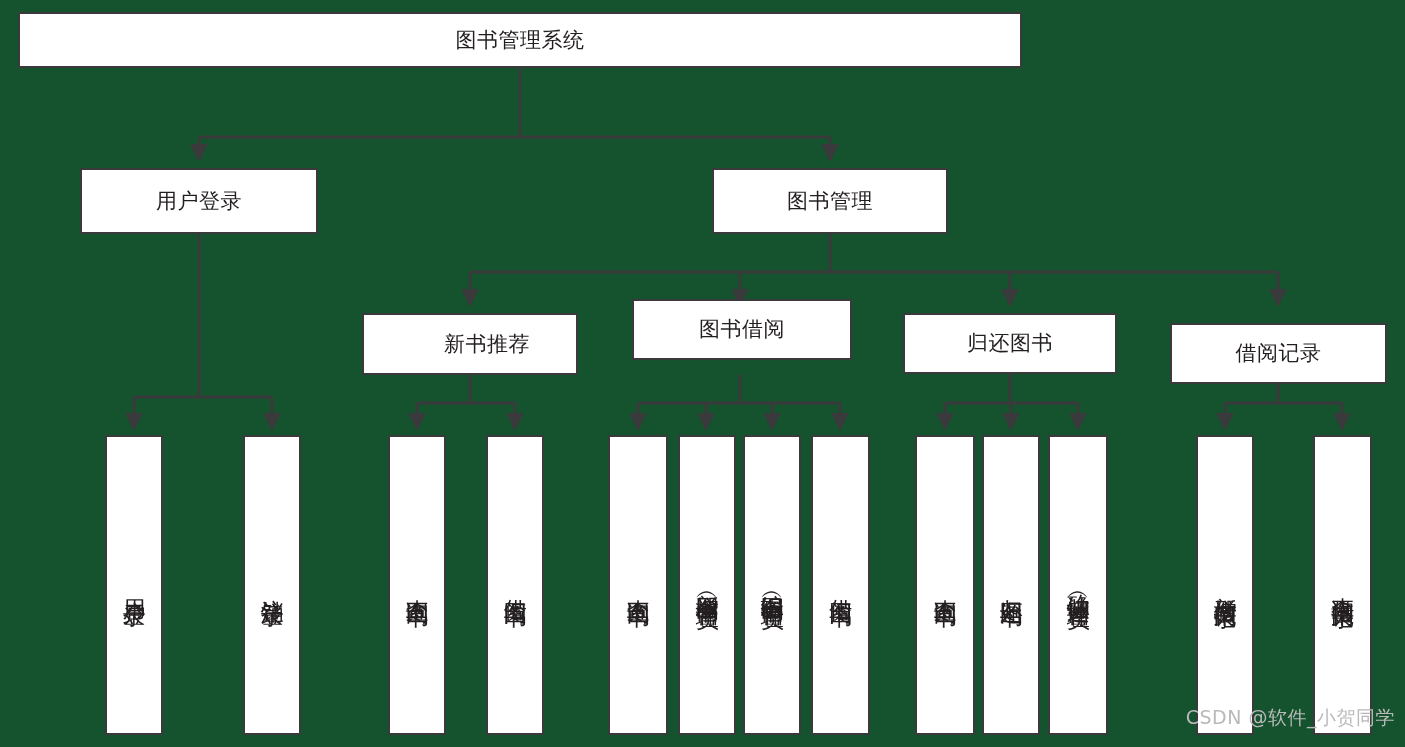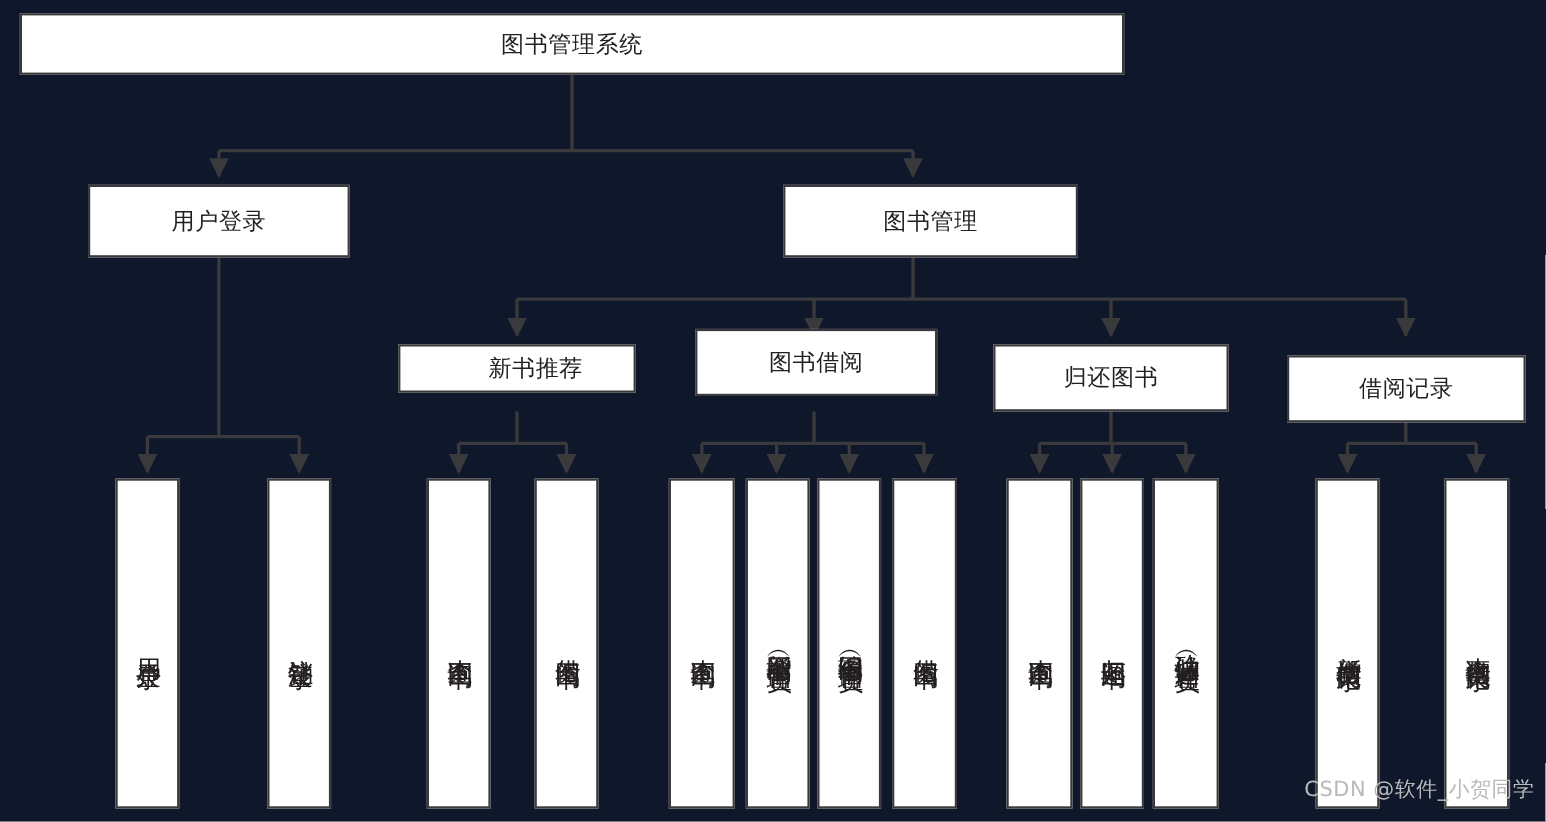--- a/index.html
+++ b/index.html
@@ -4,21 +4,21 @@
 <style>
   html,body{margin:0;padding:0;background:#ffffff;}
   body{
     font-family:"DejaVu Sans","Liberation Sans",sans-serif;
     color:#231f20;
   }
   #canvas{
     position:relative;
     width:1405px;
     height:747px;
-    background:#0f172a;
+    background:#14532d;
     overflow:hidden;
   }
   #edges{
     position:absolute;
     left:0;top:0;
     width:1405px;height:747px;
     pointer-events:none;
   }
   .node{
     position:absolute;
@@ -116,25 +116,25 @@
     </g>
   </svg>
 
   <div class="node" style="left:18px;top:12px;width:1004px;height:56px;">
     <span class="label">图书管理系统</span>
   </div>
 
   <div class="node" style="left:80px;top:168px;width:238px;height:66px;">
     <span class="label">用户登录</span>
   </div>
-  <div class="node" style="left:712px;top:168px;width:268px;height:66px;">
+  <div class="node" style="left:712px;top:168px;width:236px;height:66px;">
     <span class="label">图书管理</span>
   </div>
 
-  <div class="node" style="left:362px;top:313px;width:216px;height:44px;padding-left:34px;">
+  <div class="node" style="left:362px;top:313px;width:216px;height:62px;padding-left:34px;">
     <span class="label">新书推荐</span>
   </div>
   <div class="node" style="left:632px;top:299px;width:220px;height:61px;">
     <span class="label">图书借阅</span>
   </div>
   <div class="node" style="left:903px;top:313px;width:214px;height:61px;">
     <span class="label">归还图书</span>
   </div>
   <div class="node" style="left:1170px;top:323px;width:217px;height:61px;">
     <span class="label">借阅记录</span>

